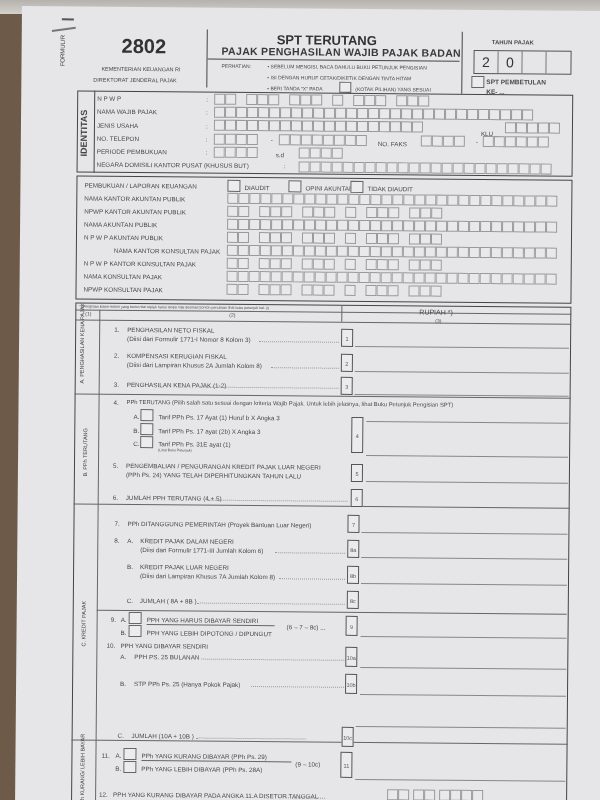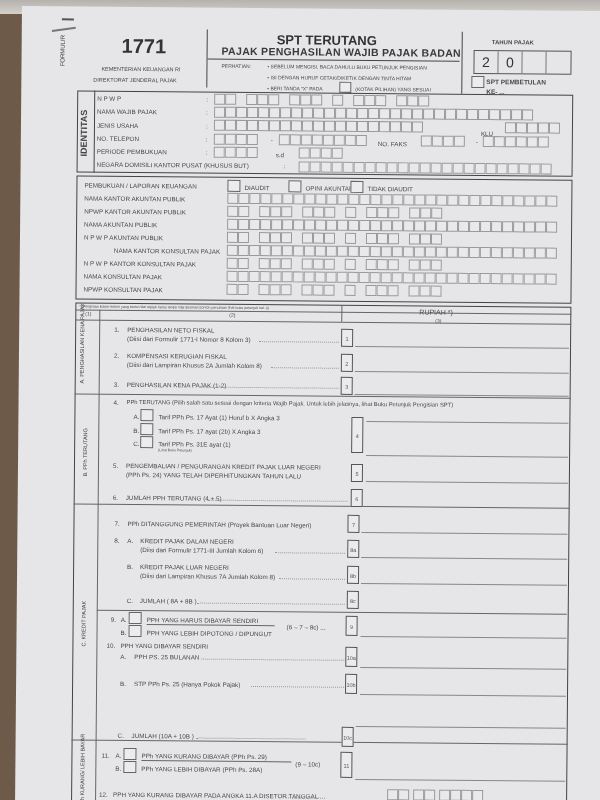--- a/index.html
+++ b/index.html
@@ -38,21 +38,21 @@
 <body>
 
 <div class="top-strip"></div>
 
 <div class="page">
 
   <div class="abs" style="left:40px;top:12px;width:12px;height:2px;background:#555;"></div>
   <div class="abs" style="left:30px;top:22px;width:24px;height:1.5px;background:#777;transform:rotate(-8deg);"></div>
 
   <div class="vert" style="left:38px;top:60px;font-size:6px;">FORMULIR</div>
-  <div class="abs" style="left:100px;top:28px;font-size:20px;font-weight:bold;color:#333;">1771</div>
+  <div class="abs" style="left:100px;top:28px;font-size:20px;font-weight:bold;color:#333;">2802</div>
   <div class="lbl" style="left:80px;top:59px;font-size:5.5px;">KEMENTERIAN KEUANGAN RI</div>
   <div class="lbl" style="left:72px;top:70px;font-size:5.5px;">DIREKTORAT JENDERAL PAJAK</div>
   <div class="vline" style="left:185px;top:22px;height:58px;background:#444;"></div>
 
   <div class="abs" style="left:255px;top:24px;font-size:13px;font-weight:bold;color:#333;">SPT TERUTANG</div>
   <div class="abs" style="left:200px;top:37px;font-size:10.5px;font-weight:bold;color:#3a3a3a;letter-spacing:0.3px;">PAJAK PENGHASILAN WAJIB PAJAK BADAN</div>
   <div class="hline" style="left:186px;top:51px;width:252px;background:#444;"></div>
 
   <div class="lbl" style="left:200px;top:55px;font-size:5px;">PERHATIAN:</div>
   <div class="lbl" style="left:246px;top:55px;font-size:5px;">• SEBELUM MENGISI, BACA DAHULU BUKU PETUNJUK PENGISIAN</div>

